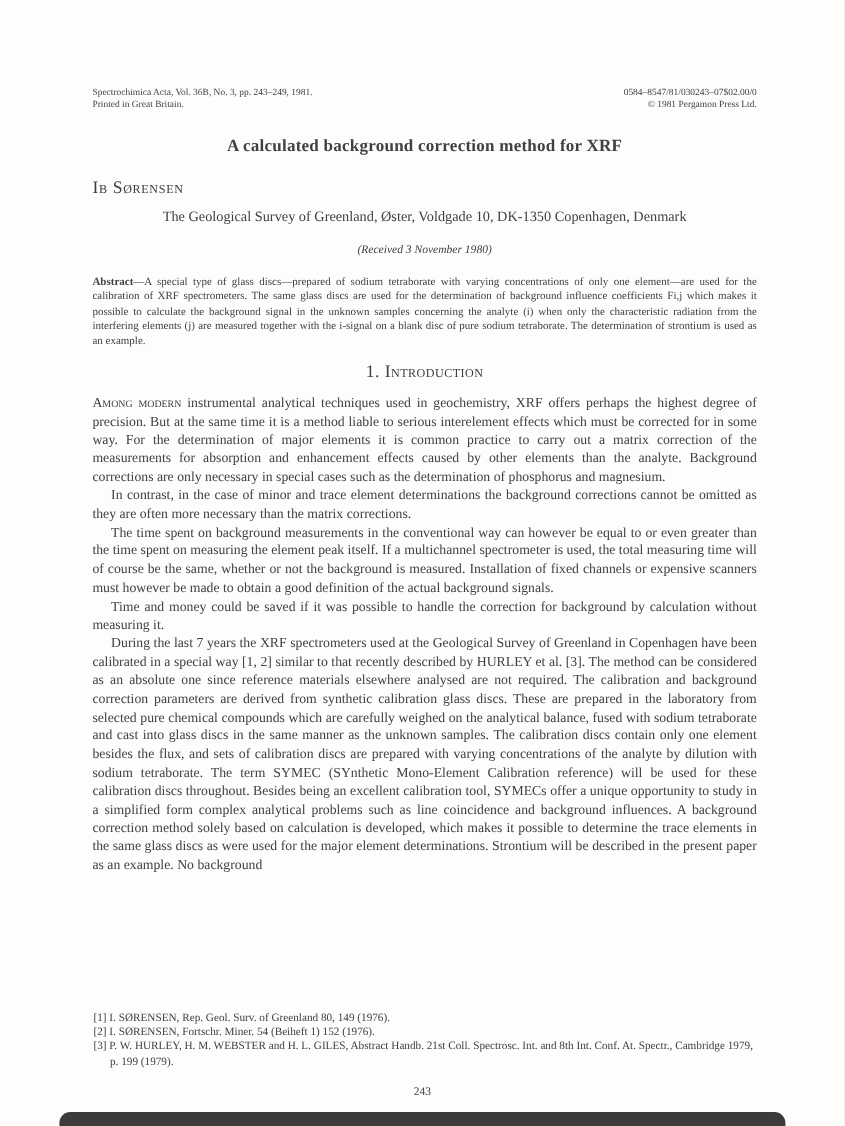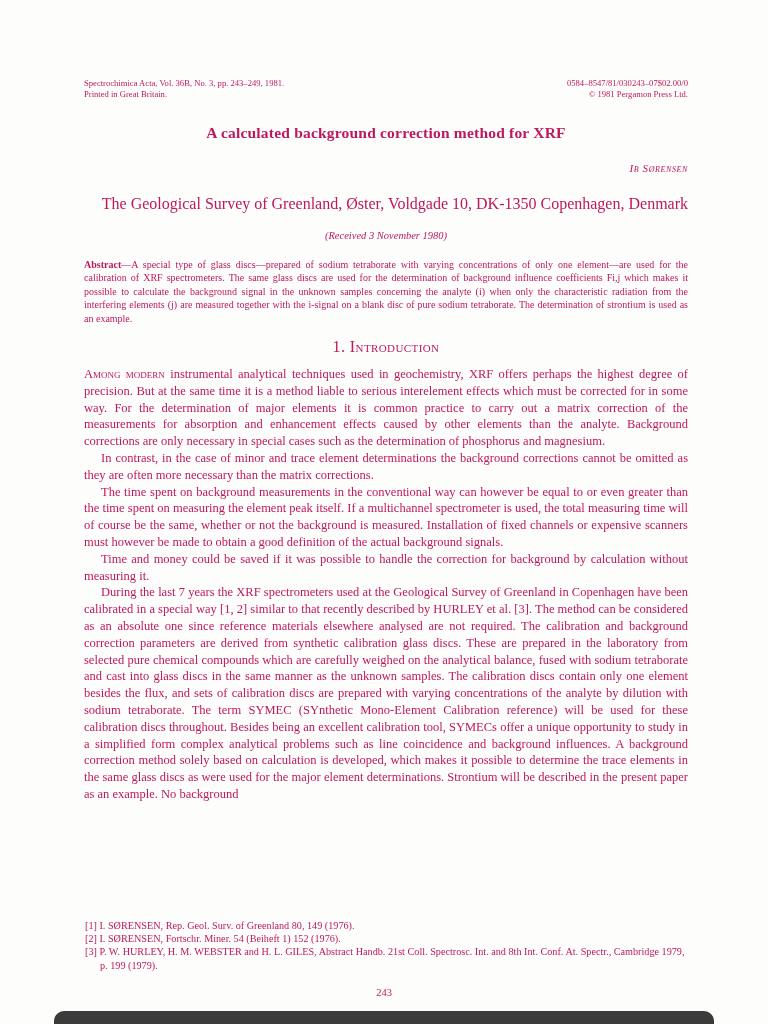--- a/index.html
+++ b/index.html
@@ -1,27 +1,27 @@
 <!DOCTYPE html>
 <html><head>
 <meta charset="utf-8">
 <style>
   html,body{margin:0;padding:0;background:#e9e9e9;}
   .page{
     width:768px;height:1024px;position:relative;overflow:hidden;
-    background:#fdfdfc;color:#be185d;
+    background:#fdfdfc;color:#404040;
     font-family:"Liberation Serif","DejaVu Serif",serif;
     margin:0 auto;box-shadow:0 0 4px rgba(0,0,0,.25);
   }
   .content{position:absolute;left:84px;top:78px;width:604px;max-height:838px;overflow:hidden;}
   .journal-header{display:flex;justify-content:space-between;font-size:8.6px;line-height:11px;}
   .jh-right{text-align:right;}
   .paper-title{text-align:center;font-weight:bold;font-size:15.5px;margin-top:24px;letter-spacing:.2px;}
-  .author{text-align:right;font-variant:small-caps;font-size:11px;margin-top:20px;letter-spacing:.6px;font-style:italic;}
-  .affiliation{text-align:right;font-size:16px;margin-top:21px;}
+  .author{text-align:left;font-variant:small-caps;font-size:16px;margin-top:20px;letter-spacing:.6px;}
+  .affiliation{text-align:center;font-size:13px;margin-top:9px;}
   .received{text-align:center;font-style:italic;font-size:10.5px;margin-top:17px;}
   .abstract{font-size:10px;line-height:13.4px;text-align:justify;margin-top:17px;}
   .abstract-label{font-weight:bold;}
   .section-heading{text-align:center;font-size:16px;margin-top:13px;font-variant:small-caps;letter-spacing:.4px;}
   .body-text{margin-top:10px;font-size:12.5px;line-height:16.8px;text-align:justify;}
   .body-text p{margin:0;}
   .body-text p.indent{text-indent:17px;}
   .sc{font-variant:small-caps;}
   .footnotes{position:absolute;left:84px;top:919px;width:604px;font-size:10.2px;line-height:13.2px;}
   .footnote{padding-left:16px;text-indent:-15px;}

